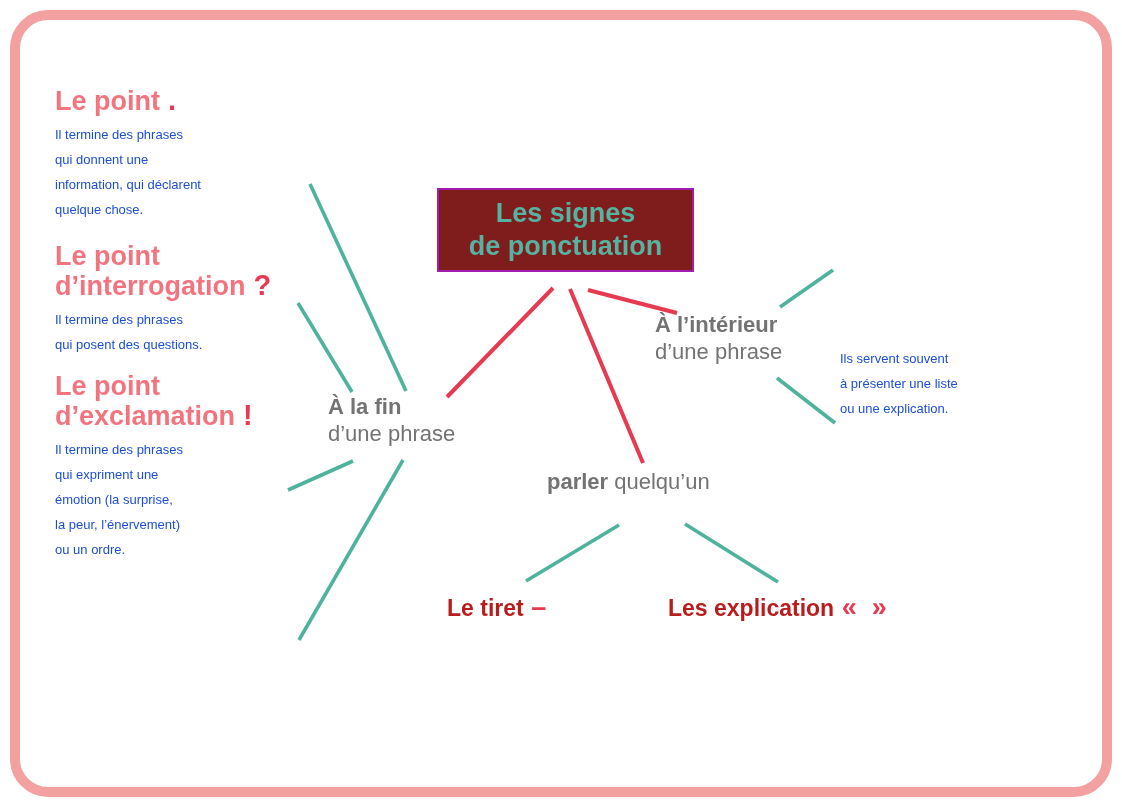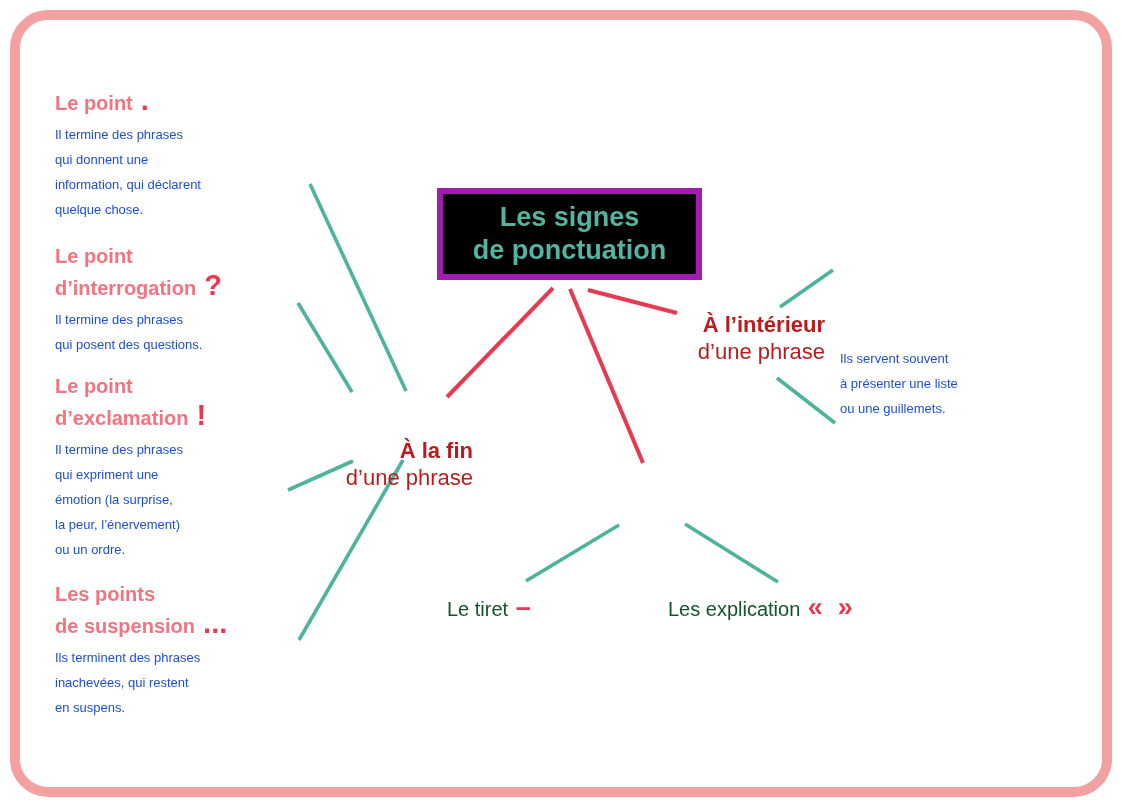--- a/index.html
+++ b/index.html
@@ -19,66 +19,66 @@
   svg.connectors {
     position:absolute; left:0; top:0;
   }
   .teal-line { stroke:#4DB39C; stroke-width:3.6; }
   .red-line  { stroke:#E73950; stroke-width:4; }
 
   
   .title-box {
     position:absolute; left:437px; top:188px;
     width:253px; height:80px;
-    border:6px solid #a21caf;
-    background:#000000;
+    border:2px solid #a21caf;
+    background:#7f1d1d;
     display:flex; align-items:center; justify-content:center;
     text-align:center;
   }
   .title-text {
     color:#55B4A1;
     font-weight:bold;
     font-size:27px; line-height:33px;
     white-space:pre-line;
   }
 
   
   .item { position:absolute; }
   .item .h {
     color:#F3747F;
     font-weight:bold;
-    font-size:20px; line-height:26px;
+    font-size:27px; line-height:26px;
     white-space:pre-line;
   }
   .item .mark {
     color:#E73950;
     font-weight:bold;
     font-size:29px;
     white-space:pre;
   }
   .item .b {
     color:#1d4ed8;
     font-size:13px; line-height:25px;
     white-space:pre-line;
     margin-top:5px;
   }
 
   
   .node {
     position:absolute;
-    text-align:right;
-    color:#b91c1c;
+    text-align:left;
+    color:#737373;
     font-size:22px; line-height:27px;
   }
   .node .bold { font-weight:bold; }
 
   
   .leaf { position:absolute; white-space:nowrap; }
   .leaf .h {
-    color:#14532d; font-weight:normal; font-size:20px;
+    color:#b91c1c; font-weight:bold; font-size:23px;
   }
   .leaf .mark {
     color:#E73950; font-weight:bold; font-size:27px;
     white-space:pre;
   }
 </style>
 </head>
 <body>
 
 <div class="canvas">
@@ -99,31 +99,32 @@
     <line class="red-line" x1="553" y1="288" x2="447" y2="397"></line>
     <line class="red-line" x1="570" y1="289" x2="643" y2="463"></line>
     <line class="red-line" x1="588" y1="290" x2="677" y2="313"></line>
   </svg>
 
   <div class="title-box">
     <div class="title-text">Les signes
 de ponctuation</div>
   </div>
 
-  <div class="node" style="left:313px; top:393px; width:160px;margin-top:44px;">
+  <div class="node" style="left:328px; top:393px; width:160px;">
     <div class="bold">À la fin</div>
     <div>d’une phrase</div>
   </div>
 
   <div class="node" style="left:655px; top:311px; width:170px;">
     <div class="bold">À l’intérieur</div>
     <div>d’une phrase</div>
   </div>
 
   <div class="node" style="left:547px; top:468px; width:212px;">
+    <div><span class="bold">parler</span><span> quelqu’un</span></div>
   </div>
 
   <div class="item" style="left:55px; top:84px; width:260px;">
     <div><span class="h">Le point</span><span class="mark"> .</span></div>
     <div class="b">Il termine des phrases
 qui donnent une
 information, qui déclarent
 quelque chose.</div>
   </div>
 
@@ -137,33 +138,26 @@
   <div class="item" style="left:55px; top:373px; width:260px;">
     <div><span class="h">Le point
 d’exclamation</span><span class="mark"> !</span></div>
     <div class="b">Il termine des phrases
 qui expriment une
 émotion (la surprise,
 la peur, l’énervement)
 ou un ordre.</div>
   </div>
 
-  <div class="item" style="left:55px; top:581px; width:270px;">
-    <div><span class="h">Les points
-de suspension</span><span class="mark"> ...</span></div>
-    <div class="b">Ils terminent des phrases
-inachevées, qui restent
-en suspens.</div>
-  </div>
 
 
   <div class="item" style="left:840px; top:341px; width:250px;">
     <div class="b">Ils servent souvent
 à présenter une liste
-ou une guillemets.</div>
+ou une explication.</div>
   </div>
 
   <div class="leaf" style="left:447px; top:592px;">
     <span class="h">Le tiret</span><span class="mark"> –</span>
   </div>
 
   <div class="leaf" style="left:668px; top:592px;">
     <span class="h">Les explication</span><span class="mark"> «  »</span>
   </div>
 

